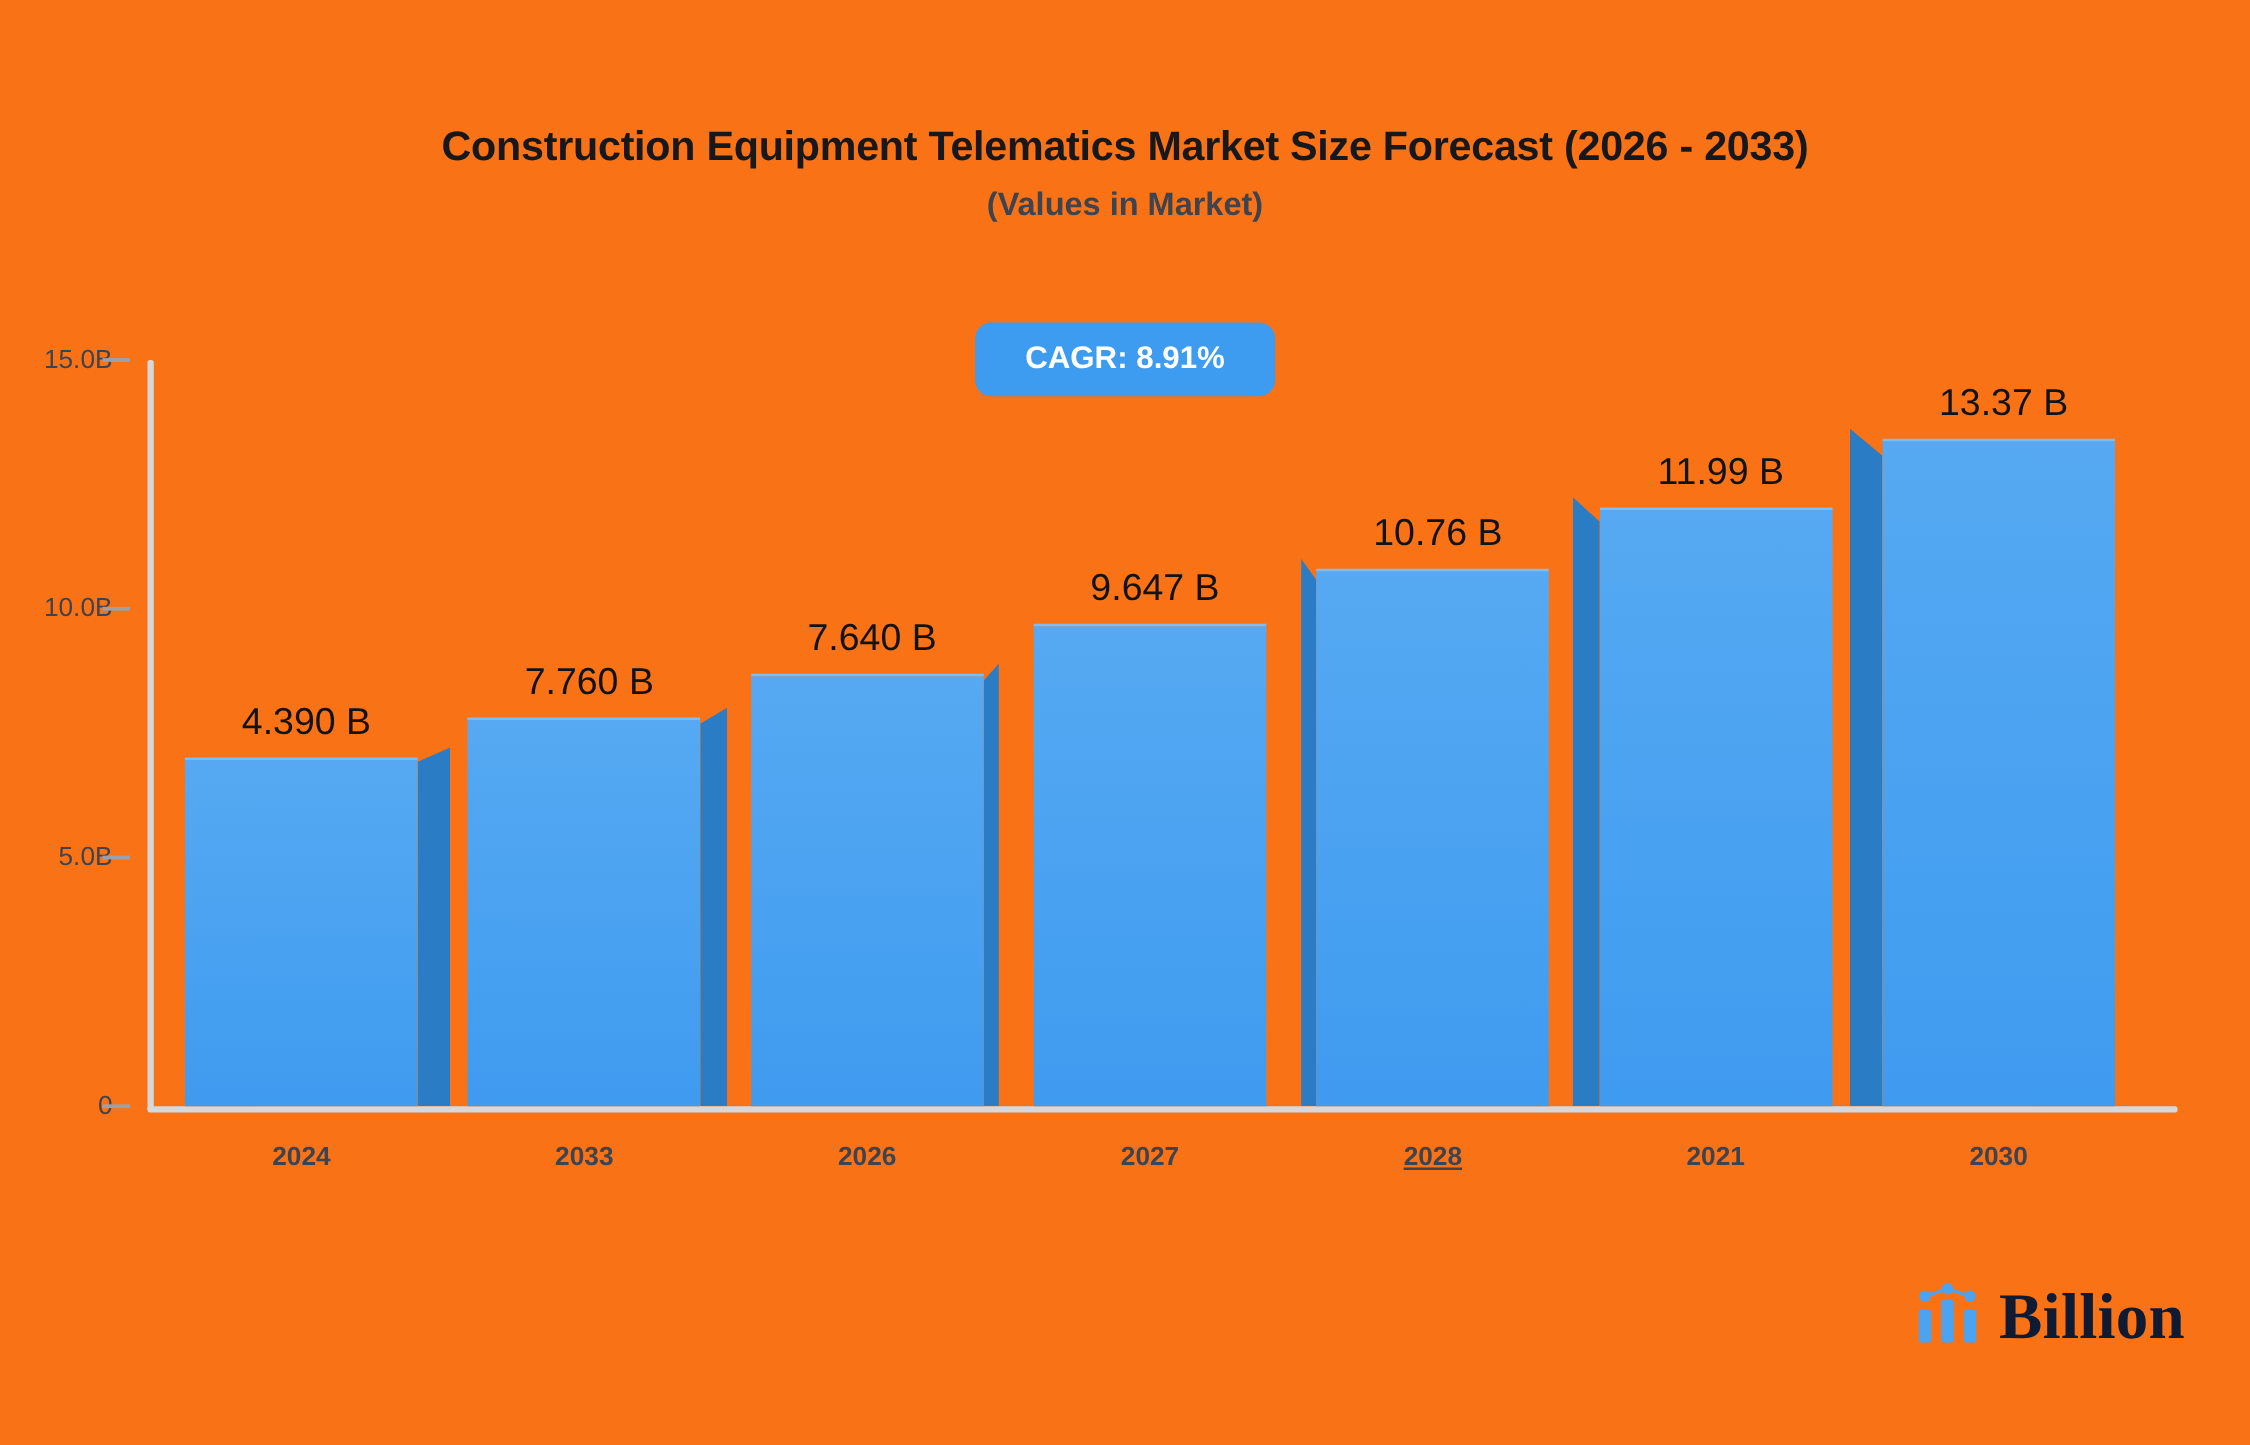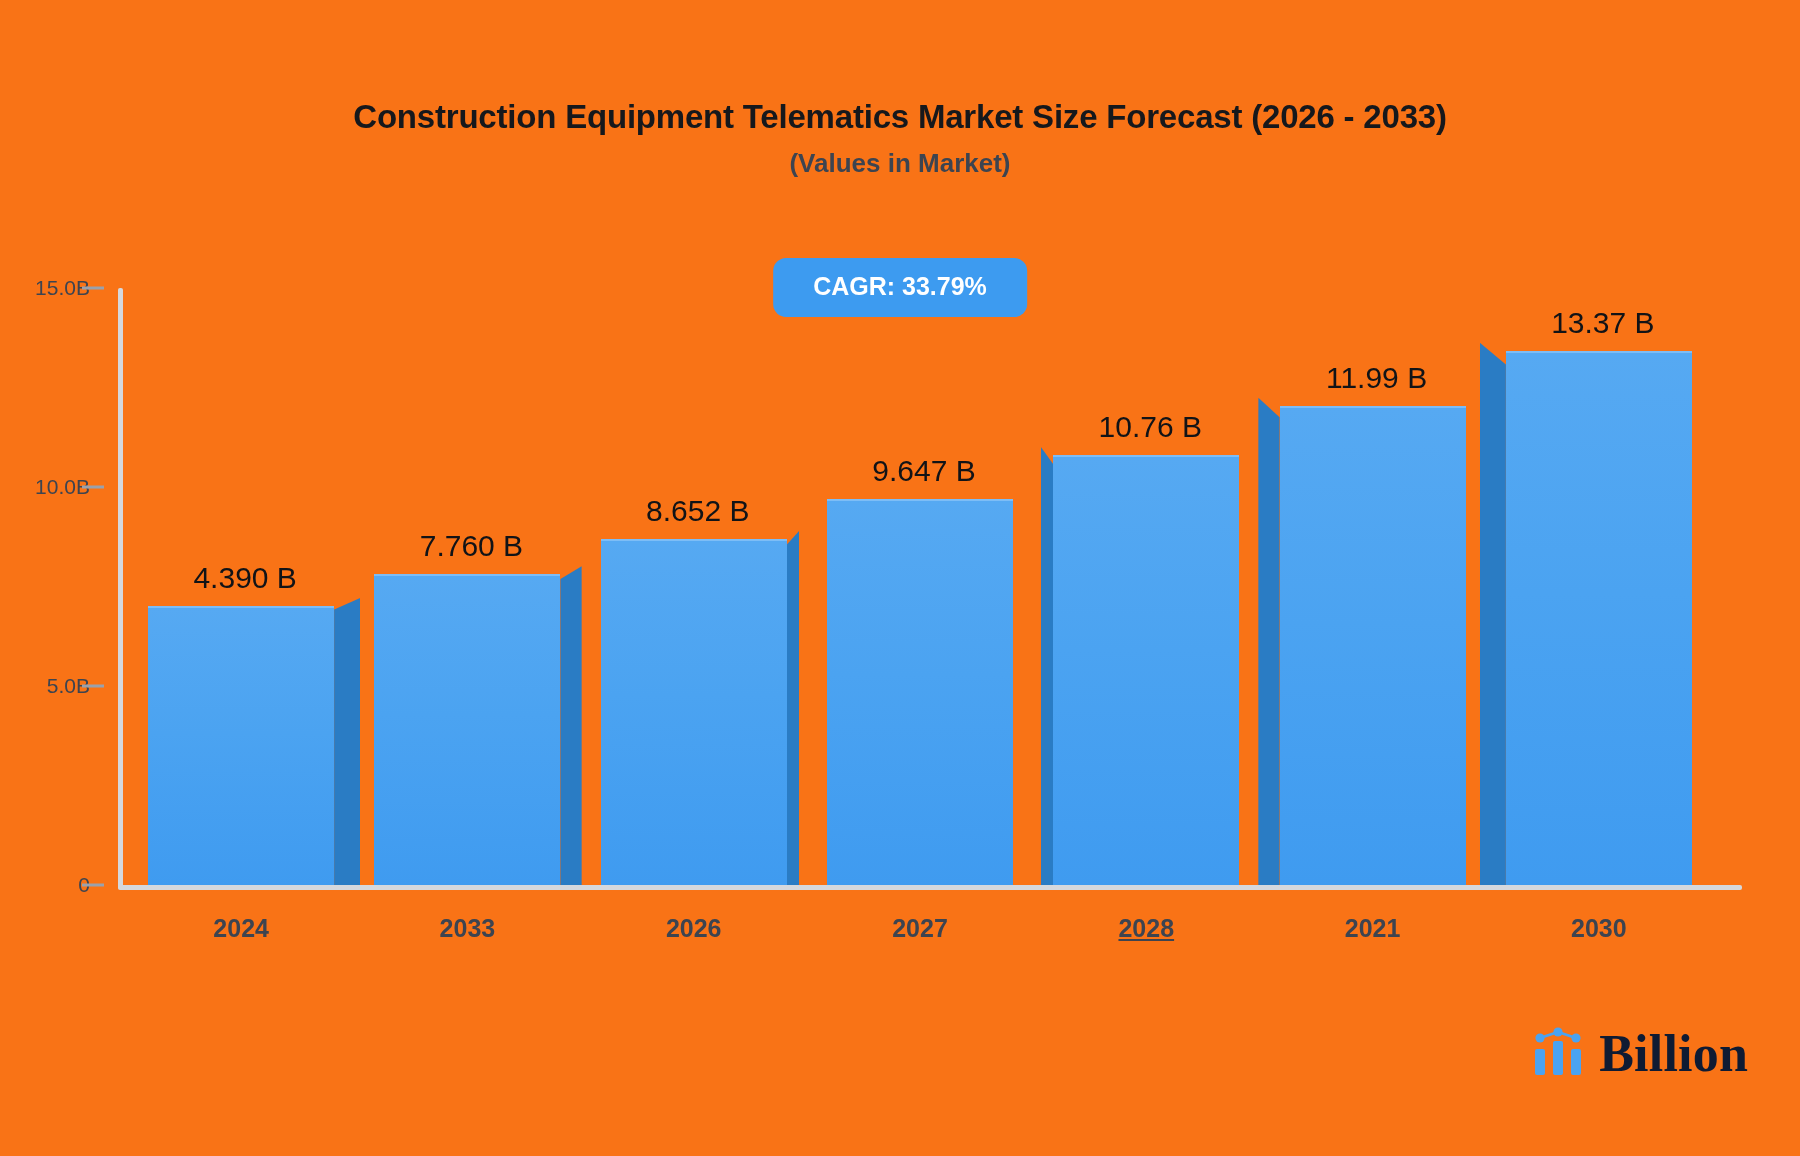--- a/index.html
+++ b/index.html
@@ -122,21 +122,21 @@
   .bar-value {
     position: absolute;
     font-size: 30px;
     color: #111317;
     white-space: nowrap;
     transform: translateX(-50%);
   }
   .x-cat-label {
     position: absolute;
     text-align: center;
-    font-size: 25px;
+    font-size: 21px;
     color: #3d4450;
     white-space: nowrap;
     transform: translateX(-50%);
     font-weight: bold;
   }
 
   
   #logo {
     position: absolute;
     right: 52px;
@@ -155,21 +155,21 @@
   }
 </style>
 </head>
 <body>
 
 <div class="canvas">
 
   <div id="chart-title">Construction Equipment Telematics Market Size Forecast (2026 - 2033)</div>
   <div id="chart-subtitle">(Values in Market)</div>
 
-  <div id="cagr-badge">CAGR: 33.79%</div>
+  <div id="cagr-badge">CAGR: 8.91%</div>
 
   <div id="plot">
 
   <div class="y-axis-line" style="left: 118px; top: 288px; height: 601px;"></div>
       <div class="x-axis-line" style="left: 118px; top: 885px; width: 1624px;"></div>
       <div class="ytick-label" style="top: 885px;">0</div>
       <div class="ytick-dash" style="top: 885px; left: 82px;"></div>
       <div class="ytick-label" style="top: 686px;">5.0B</div>
       <div class="ytick-dash" style="top: 686px; left: 82px;"></div>
       <div class="ytick-label" style="top: 487px;">10.0B</div>
@@ -185,21 +185,21 @@
       <div class="bar-group" style="left: 374.429px; top: 576.152px; width: 186px; height: 308.848px;">
         <div class="bar-side right" style="width: 21.2333px; height: 318.848px; top: -10px; left: 186px;"></div>
         <div class="bar-front" style="width: 186px; height: 308.848px;"></div>
       </div>
       <div class="bar-value" style="left: 471.429px; top: 529.152px;">7.760 B</div>
       <div class="x-cat-label" style="left: 467.429px; top: 914px;">2033</div>
       <div class="bar-group" style="left: 600.714px; top: 540.65px; width: 186px; height: 344.35px;">
         <div class="bar-side right" style="width: 12.5667px; height: 354.35px; top: -10px; left: 186px;"></div>
         <div class="bar-front" style="width: 186px; height: 344.35px;"></div>
       </div>
-      <div class="bar-value" style="left: 697.714px; top: 493.65px;">8.652 B</div>
+      <div class="bar-value" style="left: 697.714px; top: 493.65px;">7.640 B</div>
       <div class="x-cat-label" style="left: 693.714px; top: 914px;">2026</div>
       <div class="bar-group" style="left: 827px; top: 501.049px; width: 186px; height: 383.951px;">
         <div class="bar-front" style="width: 186px; height: 383.951px;"></div>
       </div>
       <div class="bar-value" style="left: 924px; top: 454.049px;">9.647 B</div>
       <div class="x-cat-label" style="left: 920px; top: 914px;">2027</div>
       <div class="bar-group" style="left: 1053.29px; top: 456.752px; width: 186px; height: 428.248px;">
         <div class="bar-side left" style="width: 12.5667px; height: 438.248px; top: -10px; left: -12.5667px;"></div>
         <div class="bar-front" style="width: 186px; height: 428.248px;"></div>
       </div>

